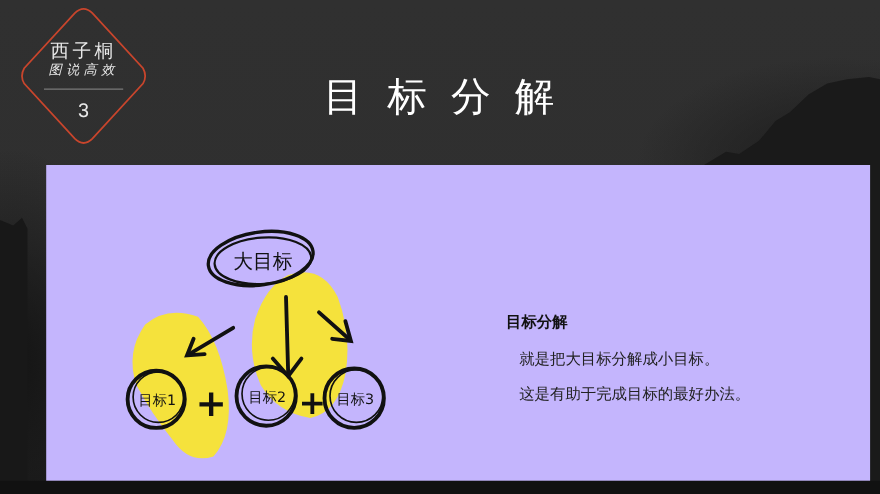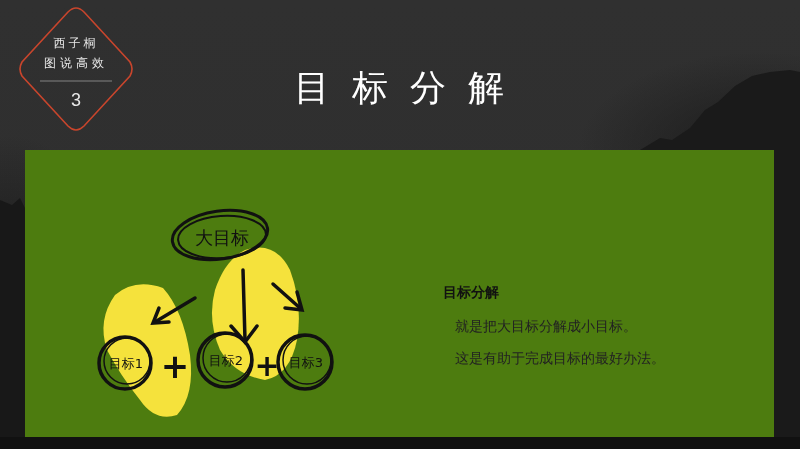--- a/index.html
+++ b/index.html
@@ -16,30 +16,30 @@
         linear-gradient(180deg, #303030 0%, #2f2f2f 50%, #1e1e1e 100%);
     }
     .rocks { position: absolute; inset: 0; }
     .badge {
       position: absolute; left: 14px; top: 2px; width: 124px; height: 134px;
     }
     .badge svg { position: absolute; inset: 0; }
     .badge-line1, .badge-line2, .badge-num {
       position: absolute; left: 0; width: 124px; text-align: center; color: #e8e8e8;
     }
-    .badge-line1 { top: 33px; font-size: 12px; letter-spacing: 3px; }
-    .badge-line2 { top: 53px; font-size: 12px; letter-spacing: 4px; }
+    .badge-line1 { top: 33px; font-size: 17px; letter-spacing: 3px; }
+    .badge-line2 { top: 53px; font-size: 12px; letter-spacing: 4px; font-style: italic; }
     .badge-num { top: 88px; font-size: 18px; font-family: "Liberation Sans", sans-serif; }
     .title {
       position: absolute; left: 0; width: 820px; top: 64px; text-align: center;
       color: #ffffff; font-size: 36px; letter-spacing: 22px;
     }
     .card {
-      position: absolute; left: 25px; top: 150px; width: 749px; height: 287px;
-      background: #4d7c0f;
+      position: absolute; left: 42px; top: 150px; width: 749px; height: 287px;
+      background: #c4b5fd;
     }
     .diagram { position: absolute; left: 60px; top: 40px; width: 300px; height: 240px; }
     .text-block { position: absolute; left: 418px; top: 134px; }
     .text-heading { font-size: 14px; font-weight: bold; color: #111; margin-bottom: 16px; }
     .text-line { font-size: 14px; color: #222; margin-bottom: 14px; margin-left: 12px; }
     .hand { font-family: "DejaVu Sans", sans-serif; fill: #111; }
   </style>
 </head>
 <body>
 

